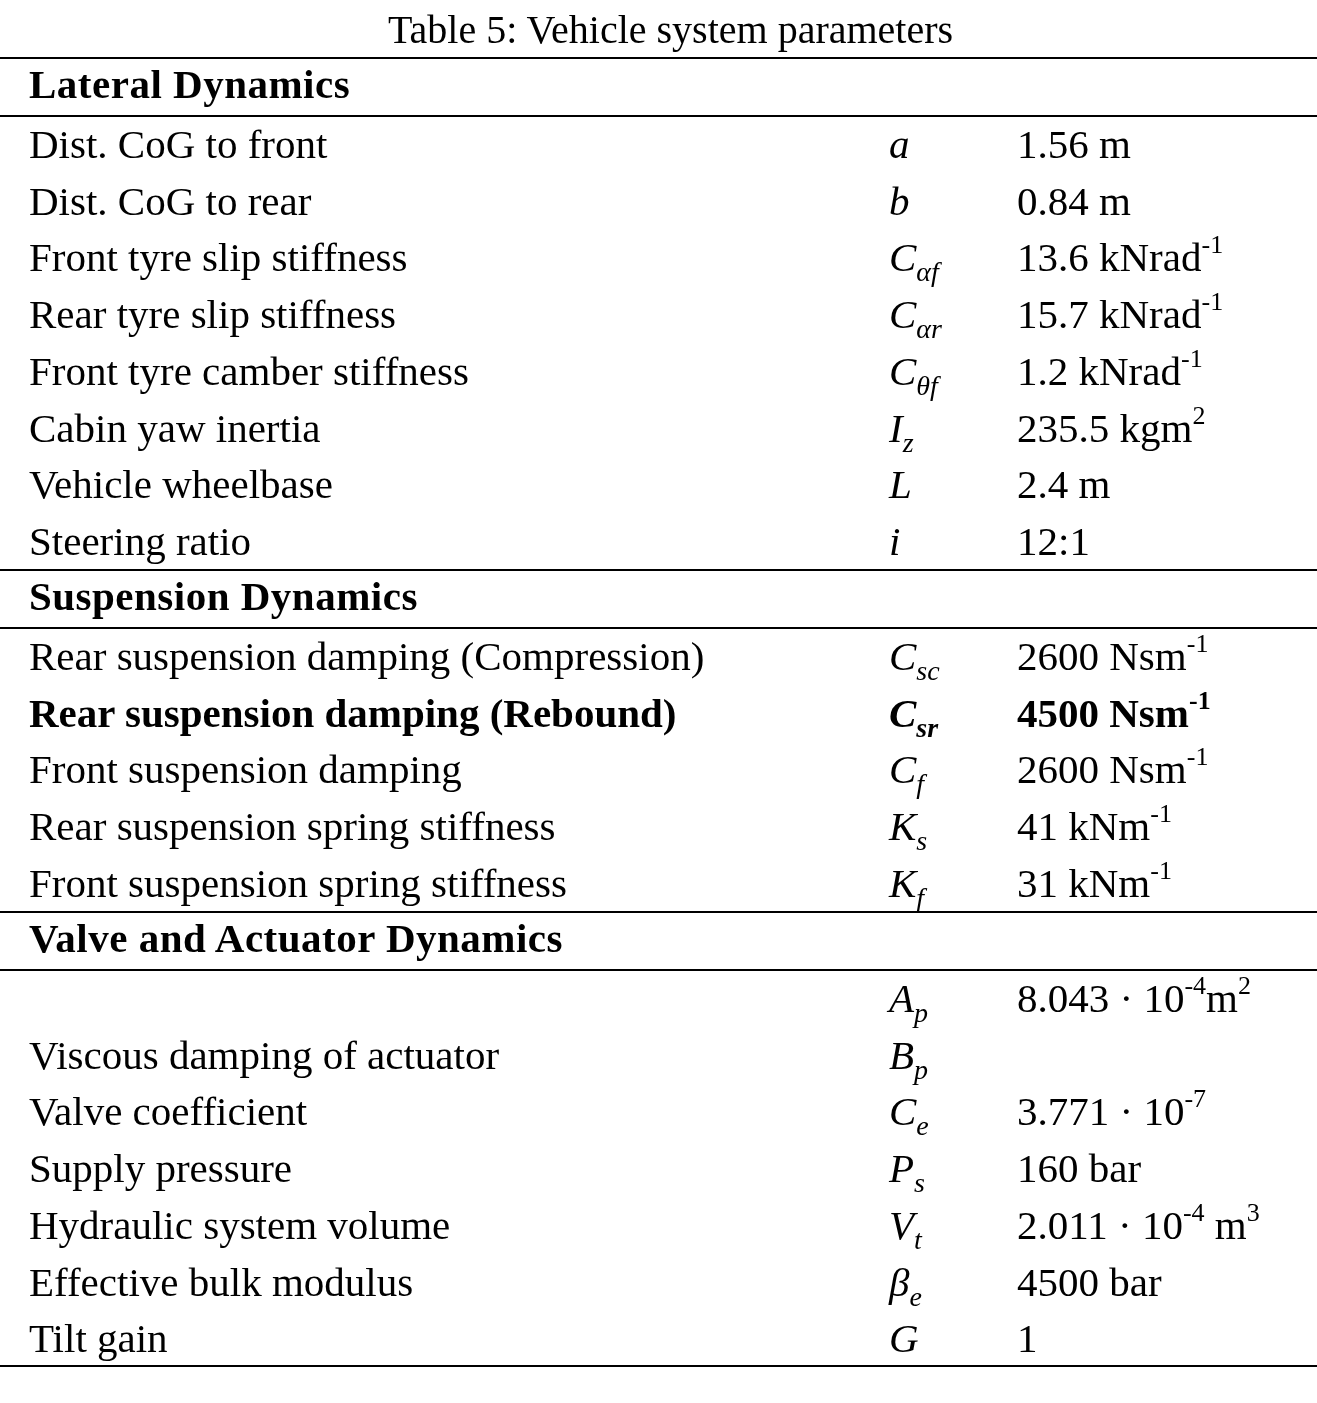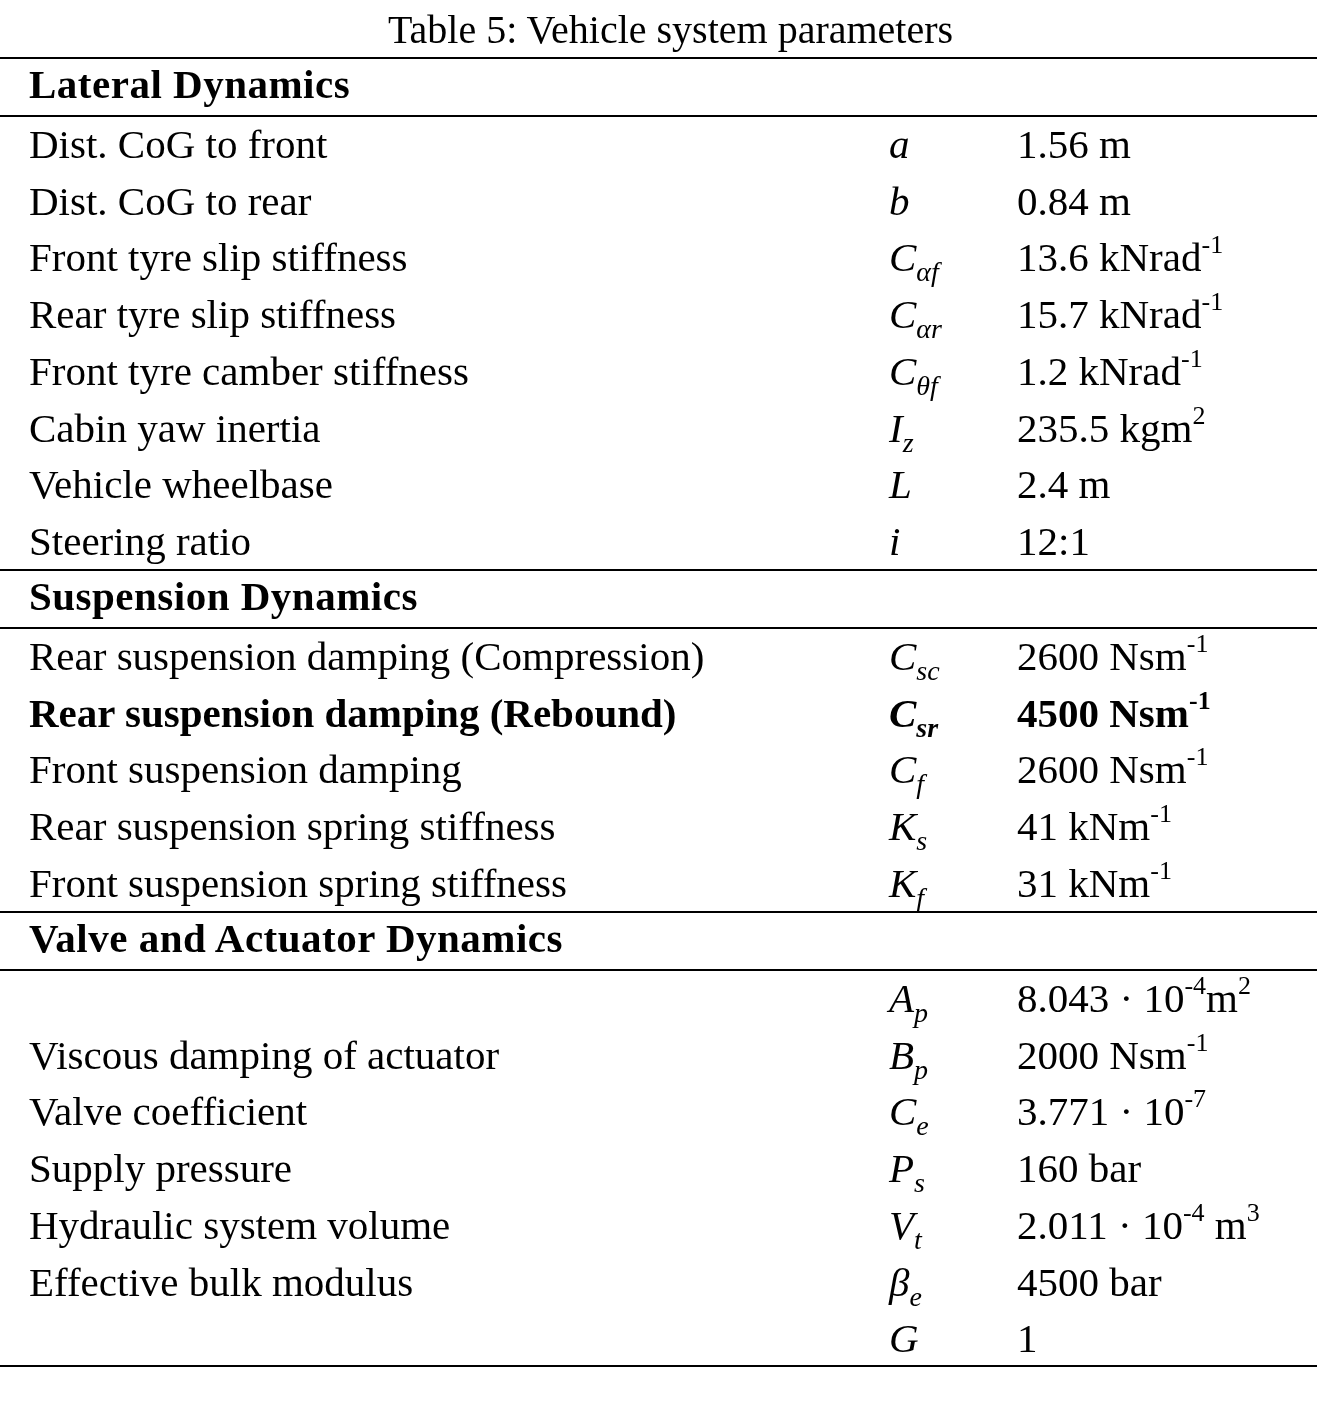--- a/index.html
+++ b/index.html
@@ -115,21 +115,20 @@
       <span class="c1 section">Valve and Actuator Dynamics</span>
     </div>
     <div class="rule" style="top: 969px; height: 1.5px;"></div>
     <div class="row" style="top: 970px;">
       <span class="c2"><span>A</span><span class="sub">p</span></span>
       <span class="c3"><span>8.043 · 10</span><span class="sup">-4</span><span>m</span><span class="sup">2</span></span>
     </div>
     <div class="row" style="top: 1026.7px;">
       <span class="c1">Viscous damping of actuator</span>
       <span class="c2"><span>B</span><span class="sub">p</span></span>
-      <span class="c3"><span>2000 Nsm</span><span class="sup">-1</span></span>
     </div>
     <div class="row" style="top: 1083.4px;">
       <span class="c1">Valve coefficient</span>
       <span class="c2"><span>C</span><span class="sub">e</span></span>
       <span class="c3"><span>3.771 · 10</span><span class="sup">-7</span></span>
     </div>
     <div class="row" style="top: 1140.1px; text-align: right;">
       <span class="c1">Supply pressure</span>
       <span class="c2"><span>P</span><span class="sub">s</span></span>
       <span class="c3"><span>160 bar</span></span>
@@ -138,17 +137,18 @@
       <span class="c1">Hydraulic system volume</span>
       <span class="c2"><span>V</span><span class="sub">t</span></span>
       <span class="c3"><span>2.011 · 10</span><span class="sup">-4</span><span> m</span><span class="sup">3</span></span>
     </div>
     <div class="row" style="top: 1253.5px;">
       <span class="c1">Effective bulk modulus</span>
       <span class="c2"><span>β</span><span class="sub">e</span></span>
       <span class="c3"><span>4500 bar</span></span>
     </div>
     <div class="row" style="top: 1310.2px;">
+      <span class="c1">Tilt gain</span>
       <span class="c2"><span>G</span></span>
       <span class="c3"><span>1</span></span>
     </div>
     <div class="rule" style="top: 1365px; height: 2px;"></div>
   </div>
 
 </body></html>

